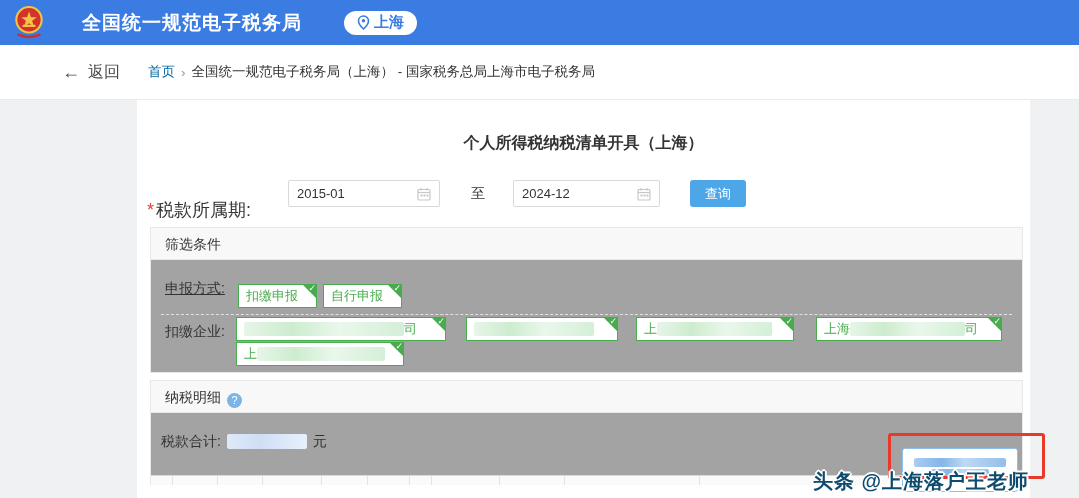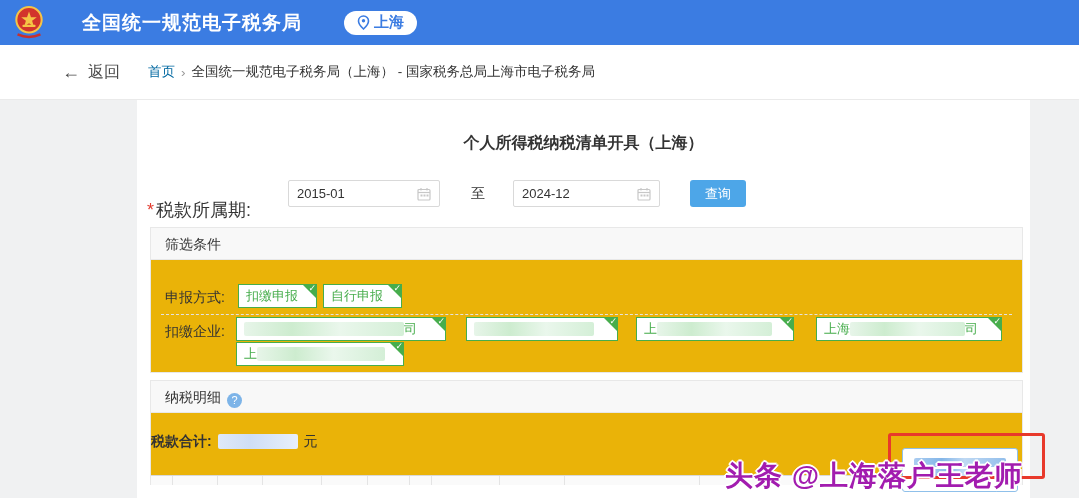--- a/index.html
+++ b/index.html
@@ -42,21 +42,21 @@
   .date-input .val { flex:1; }
   .di-start { left:151px; width:152px; }
   .di-end   { left:376px; width:147px; }
   .to-label { position:absolute; left:334px; top:5px; font-size:14px; color:#333; }
   .cal { width:14px; height:14px; opacity:.55; }
   .query-btn { position:absolute; left:553px; top:0; width:56px; height:27px;
     background:var(--btn-blue,#4da6e8); color:#fff; font-size:13px; border:none;
     border-radius:3px; cursor:pointer; }
 
   
-  .box { position:absolute; left:13px; width:873px; background:#eab308; border:1px solid #e8e8e8; }
+  .box { position:absolute; left:13px; width:873px; background:#a3a3a3; border:1px solid #e8e8e8; }
   .box-head { height:32px; line-height:32px; background:#f8f8f8; border-bottom:1px solid #e8e8e8;
     padding-left:14px; font-size:14px; color:#333; }
   .filter-box { top:127px; height:146px; }
   .detail-box { top:280px; height:105px; overflow:hidden; border-bottom:none; }
 
   .frow-label { position:absolute; font-size:14px; color:#333; }
   .gtag { position:absolute; height:24px; border:1px solid var(--green,#47ad4c);
     color:var(--green,#47ad4c); font-size:13px; background:#fff; display:flex;
     align-items:center; padding:0 16px 0 7px; overflow:hidden; cursor:pointer; }
   .gtag .corner { position:absolute; top:-1px; right:-1px; width:0; height:0;
@@ -82,22 +82,22 @@
   
   .obscured-btn { position:absolute; left:765px; top:348px; width:116px; height:44px;
     background:#fff; border:1px solid #8fc0ea; border-radius:3px; z-index:4; cursor:pointer;
     display:flex; flex-direction:column; align-items:center; padding-top:7px; }
   .btn-smudge { height:9px; border-radius:2px; margin-top:2px;
     background:linear-gradient(90deg,#9cc4ee,#6ea9e4 30%,#b4d2f1 55%,#7fb3e8); opacity:.85; }
   .red-annot { position:absolute; left:751px; top:333px; width:157px; height:46px;
     border:3px solid var(--red,#e8392b); border-radius:3px; z-index:5; pointer-events:none; }
 
   
-  .watermark { position:absolute; right:20px; bottom:3px; z-index:10; font-size:28px;
-    font-weight:bold; color:#a21caf; letter-spacing:1px; pointer-events:none;
+  .watermark { position:absolute; right:14px; bottom:3px; z-index:10; font-size:20px;
+    font-weight:bold; color:#0c4a6e; letter-spacing:1px; pointer-events:none;
     text-shadow:-2px 0 0 #fff,2px 0 0 #fff,0 -2px 0 #fff,0 2px 0 #fff,
       -1px -1px 0 #fff,1px 1px 0 #fff,-1px 1px 0 #fff,1px -1px 0 #fff; }
 </style>
 </head>
 <body>
 
 <div class="topbar">
   <svg class="emblem" viewBox="0 0 40 44">
     <circle cx="20" cy="18" r="15.5" fill="#d2342c"></circle>
     <circle cx="20" cy="18" r="15.5" fill="none" stroke="#f5c445" stroke-width="2.5"></circle>
@@ -160,21 +160,21 @@
             <rect x="6.5" y="7.5" width="2" height="2" fill="#9a9a9a"></rect>
             <rect x="9.5" y="7.5" width="2" height="2" fill="#9a9a9a"></rect>
         </svg>
       </div>
       <button class="query-btn">查询</button>
     </div>
 
     <div class="box filter-box">
       <div class="box-head">筛选条件</div>
 
-      <div class="frow-label" style="left:14px; top:61px;">申报方式:</div>
+      <div class="frow-label" style="left:14px; top:52px;text-decoration:underline;">申报方式:</div>
       <div class="gtag" style="left:87px; top:56px; padding-right:18px;">
         <span>扣缴申报</span>
         <span class="corner"></span>
           <span class="tick">✓</span>
       </div>
       <div class="gtag" style="left:172px; top:56px; padding-right:18px;">
         <span>自行申报</span>
         <span class="corner"></span>
           <span class="tick">✓</span>
       </div>
@@ -219,21 +219,21 @@
         <span class="corner"></span>
           <span class="tick">✓</span>
       </div>
     </div>
 
     <div class="box detail-box">
       <div class="box-head">
         <span>纳税明细</span><span class="help">?</span>
       </div>
       <div class="total-row">
-        <span style="margin-left:0;font-weight:bold;">税款合计:</span>
+        <span style="margin-left:10px;">税款合计:</span>
         <span class="sm-blue" style="width:80px; margin:0 2px; vertical-align:-3px;"></span>
         <span>元</span>
       </div>
       <div class="table-sliver">
         <div class="th" style="width:22px"></div>
         <div class="th" style="width:45px"></div>
         <div class="th" style="width:45px"></div>
         <div class="th" style="width:59px"></div>
         <div class="th" style="width:46px"></div>
         <div class="th" style="width:42px"></div>

